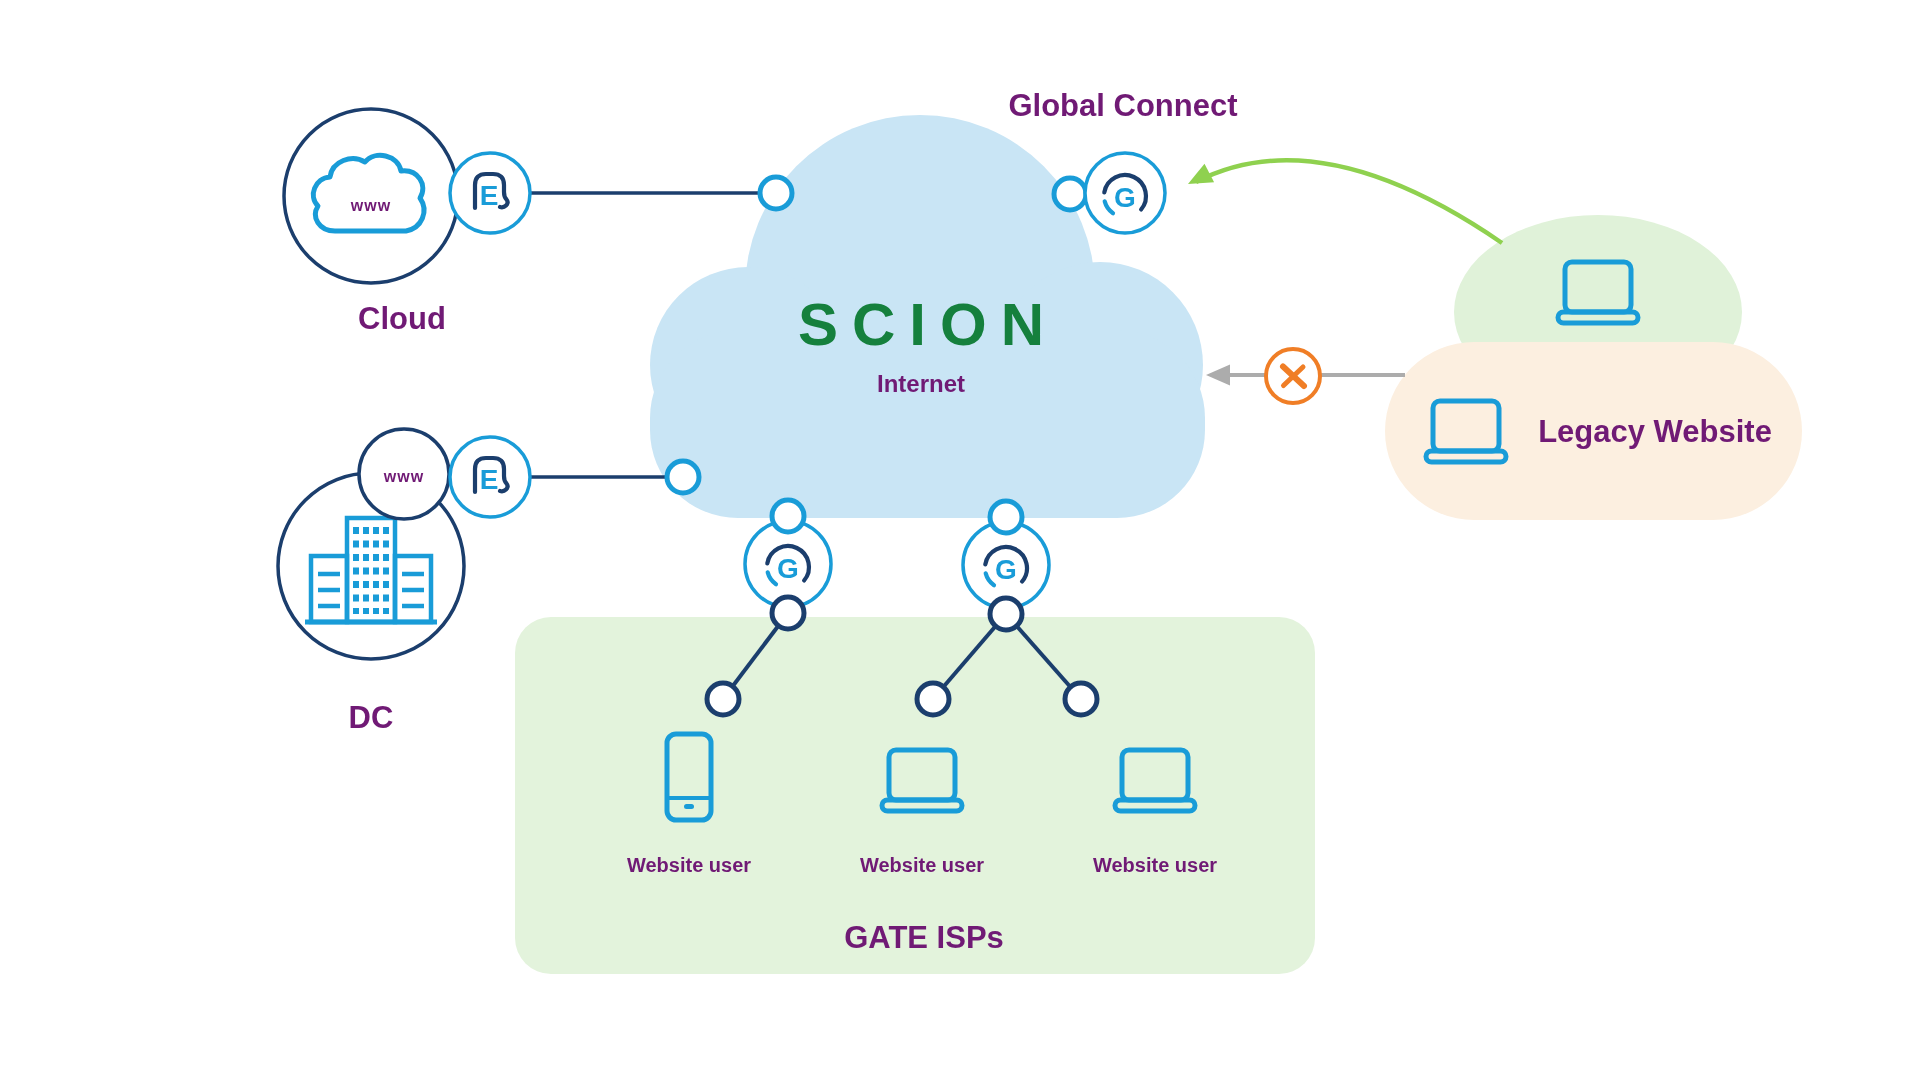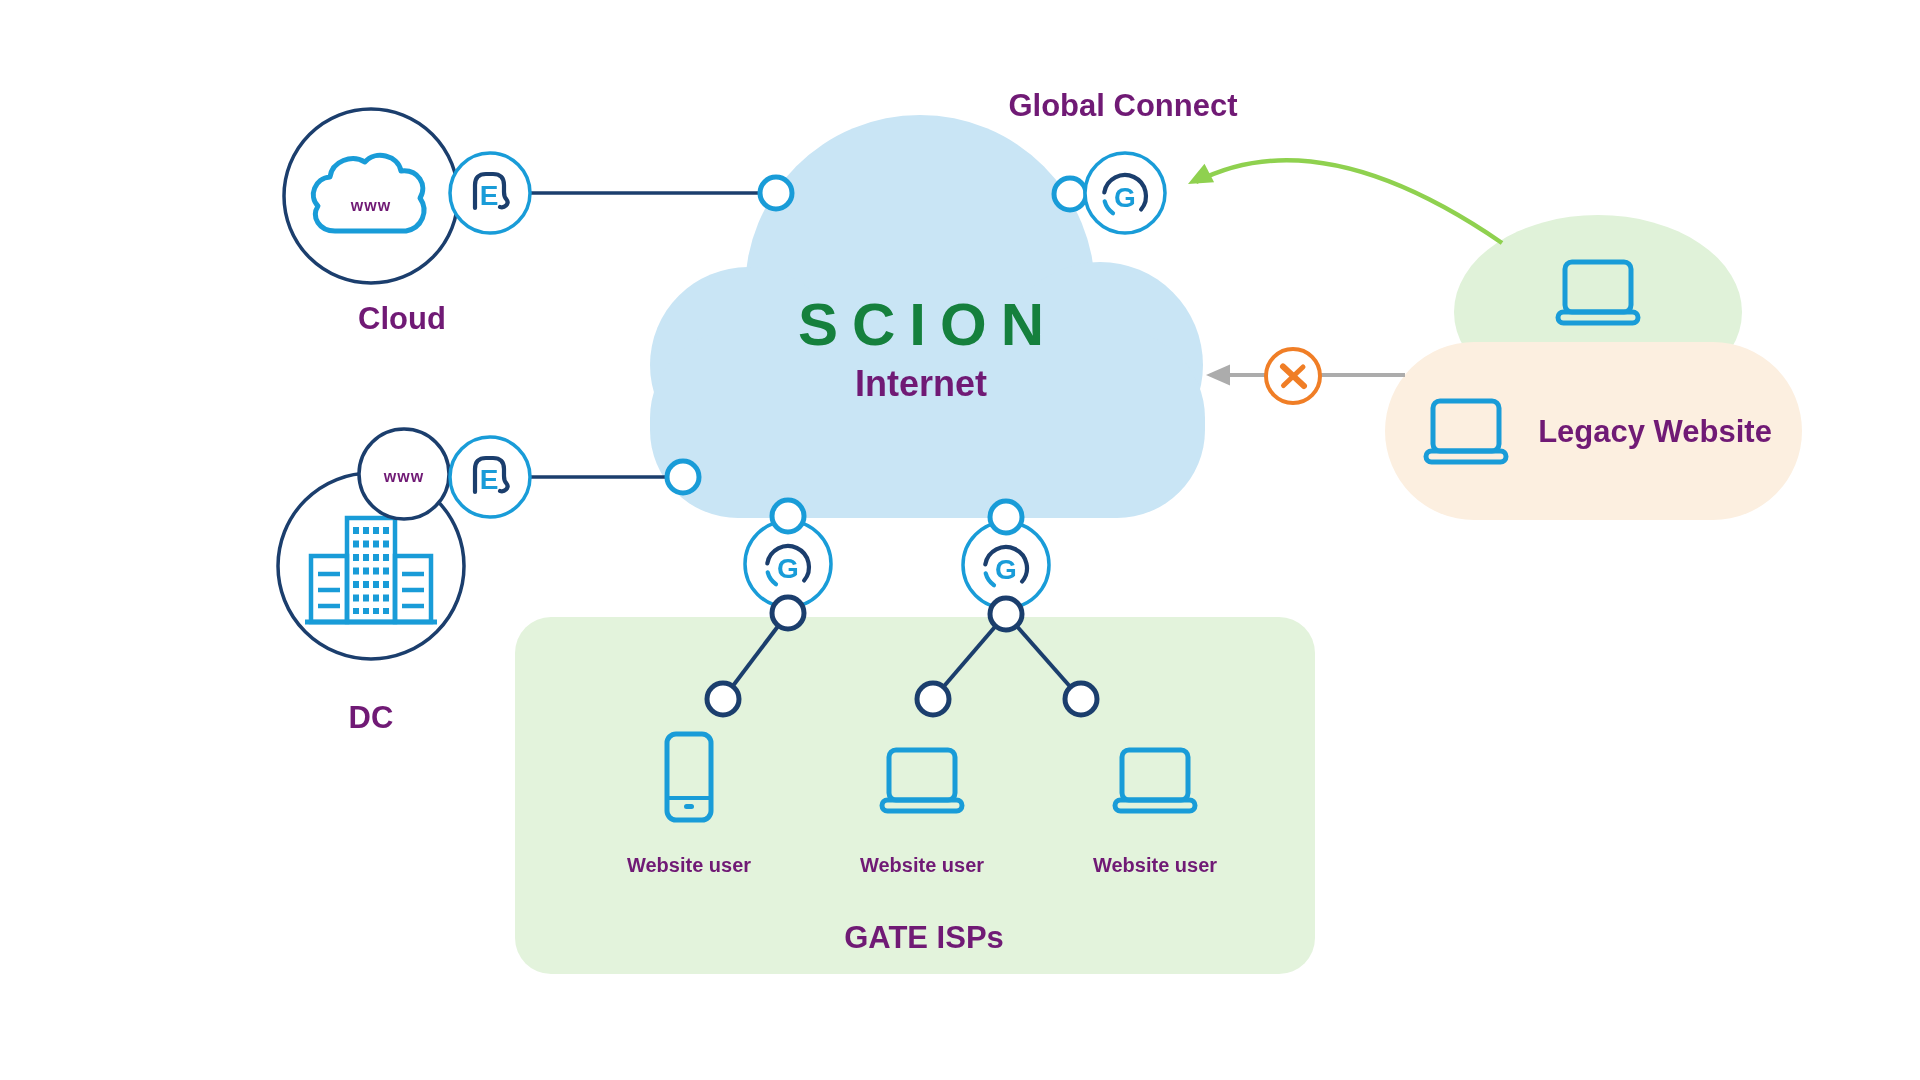--- a/index.html
+++ b/index.html
@@ -5,21 +5,21 @@
   html,body{margin:0;padding:0;background:#ffffff;}
   .canvas{position:relative;width:1920px;height:1080px;background:#ffffff;overflow:hidden;
           font-family:"Liberation Sans", sans-serif;}
   .diagram-svg{position:absolute;left:0;top:0;}
   .lbl{position:absolute;transform:translate(-50%,-50%);font-weight:700;color:#701a75;
        white-space:nowrap;line-height:1;}
   .lbl-lg{font-size:31px;}
   .lbl-md{font-size:20px;}
   .www-lbl{font-size:16px;letter-spacing:1px;text-align:right;}
   .scion-title{font-size:60px;color:#15803d;letter-spacing:14px;padding-left:14px;}
-  .scion-sub{font-size:36px;}
+  .scion-sub{font-size:24px;}
   .badge-letter{font-size:28px;color:#199CD8;}
 </style>
 </head>
 <body>
 
 <div class="canvas">
 
 <svg class="diagram-svg" width="1920" height="1080" viewBox="0 0 1920 1080">
 
   <rect x="515" y="617" width="800" height="357" rx="36" fill="#E3F3DC"></rect>

